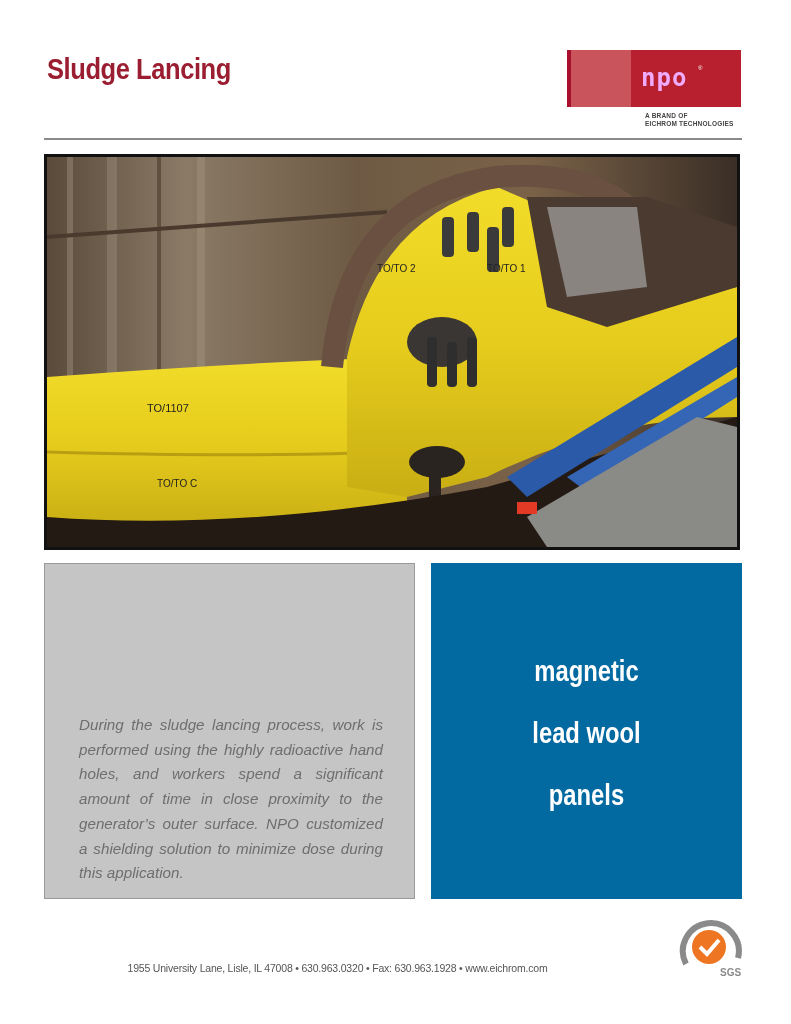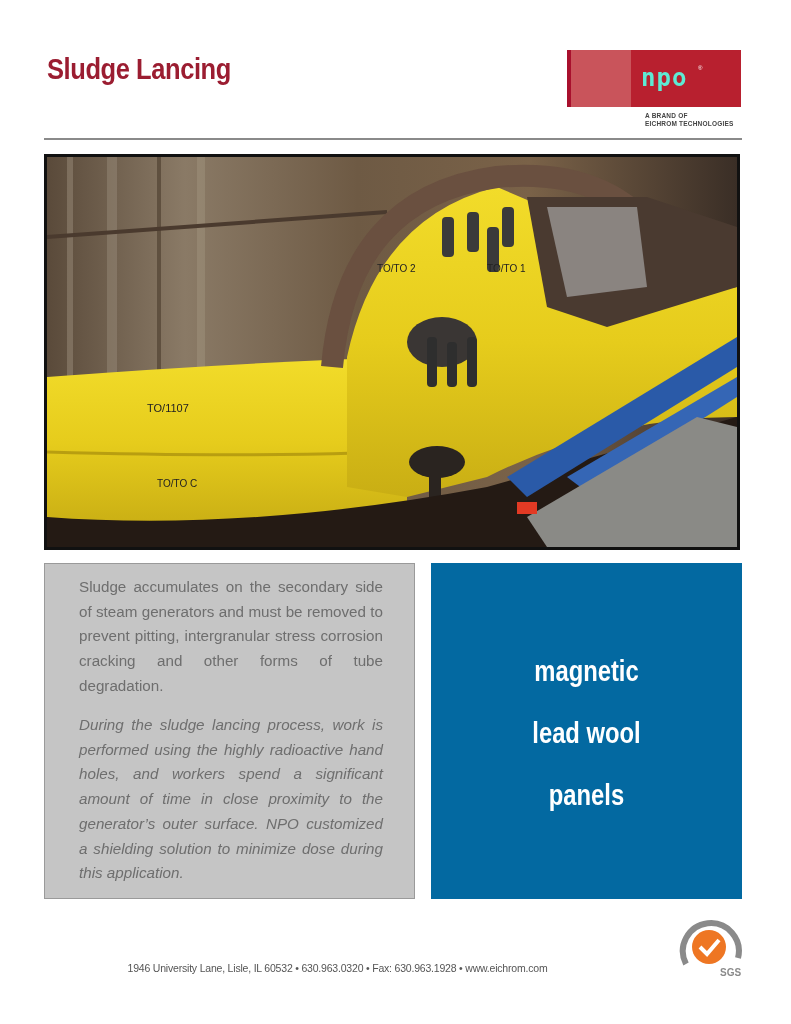--- a/index.html
+++ b/index.html
@@ -1,21 +1,21 @@
 <!DOCTYPE html>
 <html><head>
 <meta charset="utf-8">
 <style>
   html, body { margin: 0; padding: 0; background: #ffffff; }
   body { width: 791px; height: 1024px; position: relative; overflow: hidden; font-family: "Liberation Sans", sans-serif; }
   .title { position: absolute; left: 47px; top: 52px; font-family: "Liberation Sans", sans-serif; font-weight: bold; font-size: 30px; color: #9b1d31; letter-spacing: -0.5px; transform: scaleX(0.85); transform-origin: left center; }
   .logo { position: absolute; left: 567px; top: 50px; width: 174px; height: 57px; background: #b8202f; }
   .logo .stripe { position: absolute; left: 0; top: 0; width: 4px; height: 57px; background: #a8102d; }
   .logo .light { position: absolute; left: 4px; top: 0; width: 60px; height: 57px; background: #c9545b; }
-  .logo .npo { position: absolute; left: 74px; top: 14px; color: #5eead4; font-weight: bold; font-size: 24px; letter-spacing: 1px; font-family: "DejaVu Sans Mono", monospace; }
+  .logo .npo { position: absolute; left: 74px; top: 14px; color: #f0abfc; font-weight: bold; font-size: 24px; letter-spacing: 1px; font-family: "DejaVu Sans Mono", monospace; }
   .logo .reg { position: absolute; left: 131px; top: 15px; color: #ffffff; font-size: 6px; }
   .brand-sub { position: absolute; left: 645px; top: 112px; font-size: 6.5px; font-weight: bold; color: #444; line-height: 8px; letter-spacing: 0.2px; }
   .rule { position: absolute; left: 44px; top: 138px; width: 698px; height: 2px; background: #8a8a8a; }
   .photo { position: absolute; left: 44px; top: 154px; width: 696px; height: 396px; background: #111; box-sizing: border-box; border: 3px solid #111; overflow: hidden; }
   .photo svg { display: block; width: 100%; height: 100%; }
   .textbox { position: absolute; left: 44px; top: 563px; width: 371px; height: 336px; background: #c5c5c5; border: 1px solid #9a9a9a; box-sizing: border-box; }
   .textbox p { margin: 0; position: absolute; left: 34px; width: 304px; color: #6e6e6e; font-size: 15.2px; line-height: 24.7px; text-align: justify; font-family: "Liberation Sans", sans-serif; }
   .textbox p.p1 { top: 11px; }
   .textbox p.p2 { top: 149px; font-style: italic; }
   .redbox { position: absolute; left: 431px; top: 563px; width: 311px; height: 336px; background: #0369a1; }
@@ -105,31 +105,30 @@
     <rect x="470" y="345" width="20" height="12" fill="#e23a24"></rect>
 
     <text x="100" y="255" font-size="11" font-family="Liberation Sans, sans-serif" fill="#222">TO/1107</text>
     <text x="110" y="330" font-size="10" font-family="Liberation Sans, sans-serif" fill="#222">TO/TO C</text>
     <text x="330" y="115" font-size="10" font-family="Liberation Sans, sans-serif" fill="#222">TO/TO 2</text>
     <text x="440" y="115" font-size="10" font-family="Liberation Sans, sans-serif" fill="#222">TO/TO 1</text>
   </svg>
 </div>
 
 <div class="textbox">
-  <p class="p1">Sludge accumulates on the secondary side of steam generators and must be removed to prevent pitting, intergranular stress corrosion cracking and other forms of tube degradation.</p>
   <p class="p2">During the sludge lancing process, work is performed using the highly radioactive hand holes, and workers spend a significant amount of time in close proximity to the generator’s outer surface.  NPO customized a shielding solution to minimize dose during this application.</p>
 </div>
 
 <div class="redbox">
   <div class="line l1">magnetic</div>
   <div class="line l2">lead wool</div>
   <div class="line l3">panels</div>
 </div>
 
-<div class="footer">1946 University Lane, Lisle, IL 60532 • 630.963.0320 • Fax: 630.963.1928 • www.eichrom.com</div>
+<div class="footer">1955 University Lane, Lisle, IL 47008 • 630.963.0320 • Fax: 630.963.1928 • www.eichrom.com</div>
 
 <div class="sgs">
   <svg viewBox="0 0 70 66" width="70" height="66">
     <path d="M10 52 A 28 28 0 1 1 62 46" stroke="#8a8a8a" stroke-width="6" fill="none"></path>
     <circle cx="33" cy="35" r="17" fill="#ee7623"></circle>
     <path d="M24 35 L 31 42 L 43 28" stroke="#ffffff" stroke-width="4" fill="none"></path>
     <text x="44" y="64" font-size="10" font-weight="bold" font-family="Liberation Sans, sans-serif" fill="#8a8a8a">SGS</text>
   </svg>
 </div>
 

